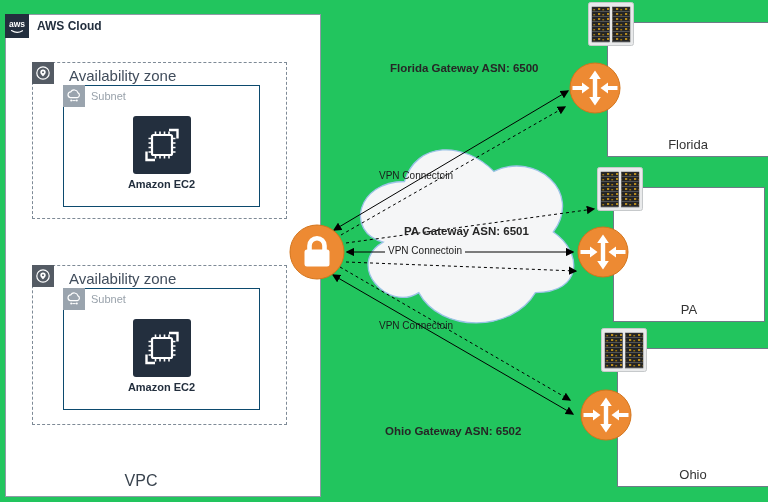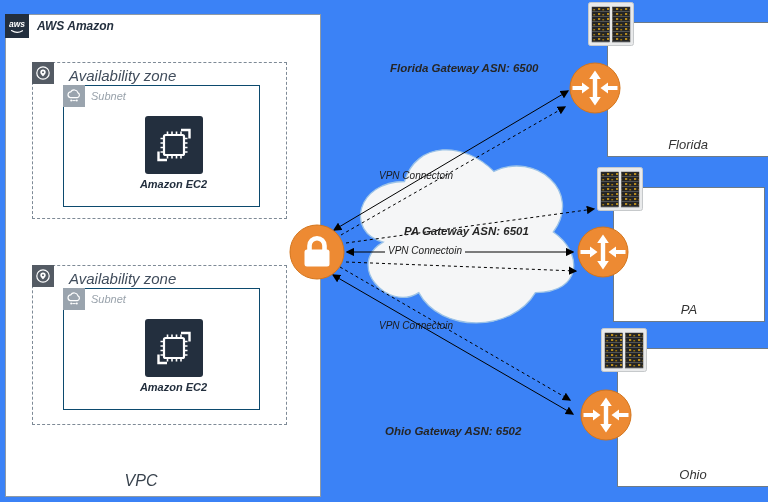--- a/index.html
+++ b/index.html
@@ -1,36 +1,36 @@
 <!DOCTYPE html>
 <html><head>
 <meta charset="utf-8">
 <style>
   html,body{margin:0;padding:0;background:#fff;}
   body{width:768px;height:502px;overflow:hidden;font-family:"Liberation Sans",sans-serif;-webkit-font-smoothing:antialiased;}
-  .canvas{position:relative;width:768px;height:502px;background:#3b82f6;font-style:italic;}
+  .canvas{position:relative;width:768px;height:502px;background:#22c55e;}
   .abs{position:absolute;}
 
   
   .aws-box{left:5px;top:14px;width:314px;height:481px;border:1px solid #8f9aa5;background:#fff;z-index:1;}
   .aws-icon{left:-1px;top:-1px;width:24px;height:24px;}
   .aws-title{left:31px;top:4px;font-size:12px;font-weight:bold;color:#232f3e;white-space:nowrap;}
   .vpc-label{left:0;bottom:6px;width:270px;text-align:center;font-size:16px;color:#39434e;}
 
   .az{border:1px dashed #7e8a96;background:#fff;}
   .az1{left:26px;top:47px;width:253px;height:155px;}
   .az2{left:26px;top:250px;width:253px;height:158px;}
   .az-icon{left:-1px;top:-1px;width:22px;height:22px;}
   .az-label{left:36px;top:4px;font-size:15px;color:#414d5c;white-space:nowrap;}
 
   .subnet{left:30px;top:22px;width:195px;height:120px;border:1px solid #0c4a6e;background:#fff;}
   .subnet-icon{left:-1px;top:-1px;width:22px;height:22px;}
   .subnet-label{left:27px;top:4px;font-size:11px;color:#99a2ab;white-space:nowrap;}
 
-  .ec2{left:12px;top:30px;width:100%;display:flex;flex-direction:column;align-items:center;}
+  .ec2{left:0;top:30px;width:100%;display:flex;flex-direction:column;align-items:center;}
   .ec2-label{margin-top:4px;font-size:11px;font-weight:600;color:#232f3e;}
 
   
   .site-box{border:1px solid #6e7b87;background:#fff;z-index:1;}
   .site-box .site-name{position:absolute;left:0;bottom:4px;width:100%;text-align:center;font-size:13px;color:#333;}
   .box-florida{left:607px;top:22px;width:160px;height:133px;}
   .box-pa{left:613px;top:187px;width:150px;height:133px;}
   .box-ohio{left:617px;top:348px;width:150px;height:137px;}
 
   
@@ -63,21 +63,21 @@
 <div class="canvas">
 
   <div class="abs aws-box">
     <div class="abs aws-icon">
       <svg width="24" height="24" viewBox="0 0 24 24">
         <rect width="24" height="24" fill="#232f3e"></rect>
         <text x="12" y="13" text-anchor="middle" font-size="8.5" font-weight="bold" fill="#fff" font-family="Liberation Sans,sans-serif">aws</text>
         <path d="M6.5 16.5 q5.5 3.6 11 0.2" stroke="#fff" stroke-width="1.1" fill="none" stroke-linecap="round"></path>
       </svg>
     </div>
-    <span class="abs aws-title">AWS Amazon</span>
+    <span class="abs aws-title">AWS Cloud</span>
     <div class="abs vpc-label">VPC</div>
 
     <div class="abs az az1">
       <div class="abs az-icon">
         <svg width="22" height="22" viewBox="0 0 22 22">
           <rect width="22" height="22" fill="#545b64"></rect>
           <circle cx="11" cy="11" r="6.2" fill="none" stroke="#fff" stroke-width="1.2"></circle>
           <path d="M11 7.6 a2.7 2.7 0 0 1 2.7 2.7 c0 1.9 -2.7 4 -2.7 4 s-2.7 -2.1 -2.7 -4 A2.7 2.7 0 0 1 11 7.6 Z" fill="#fff"></path>
           <circle cx="11" cy="10.3" r="1" fill="#545b64"></circle>
         </svg>

